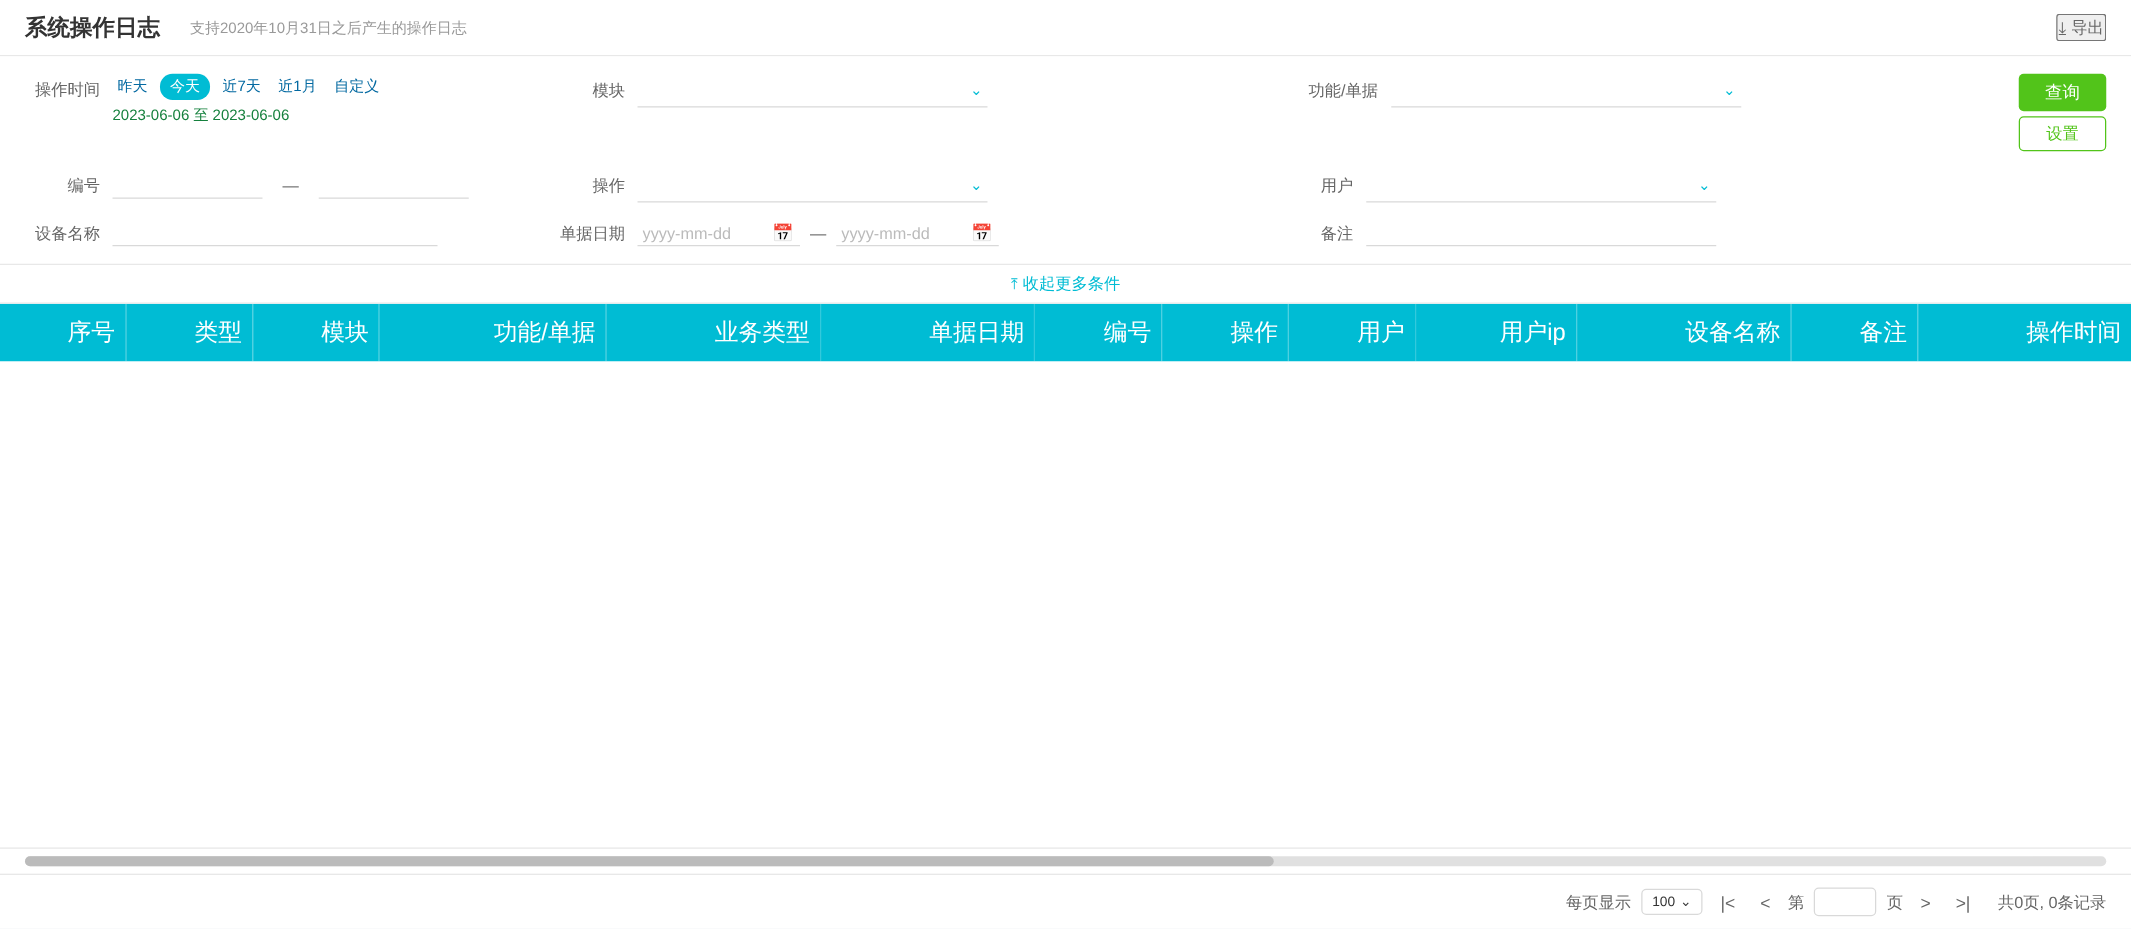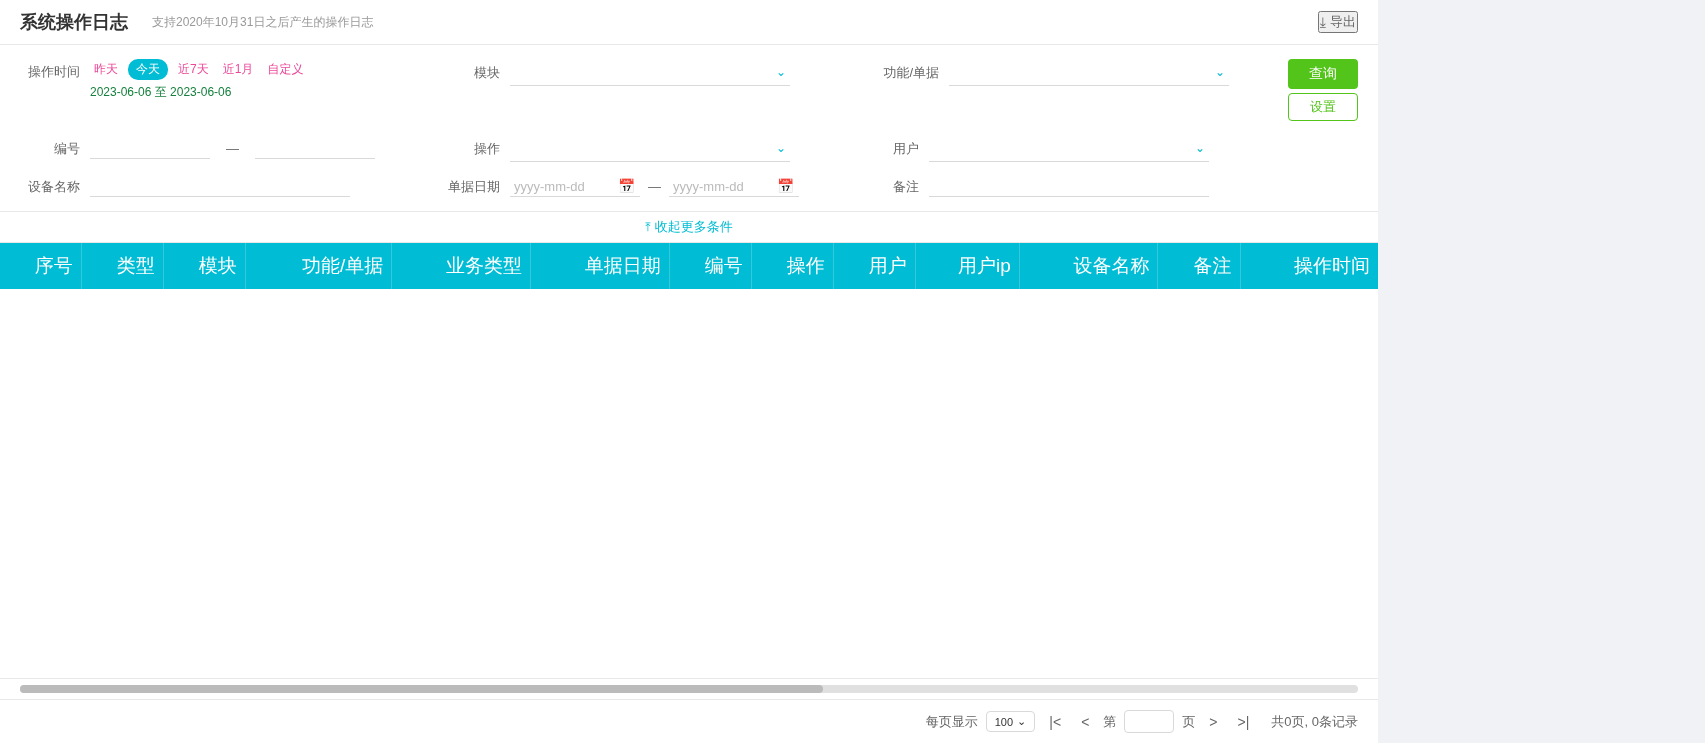--- a/index.html
+++ b/index.html
@@ -1,34 +1,34 @@
 <!DOCTYPE html>
 <html><head>
   <meta charset="utf-8">
   <style>
     * { box-sizing: border-box; margin: 0; padding: 0; font-family: 'Microsoft YaHei', Arial, sans-serif; }
     body { background: #f0f2f5; font-size: 13px; color: #333; }
 
-    .page-wrapper { width: 1378px; min-height: 743px; background: #f0f2f5; display: flex; flex-direction: column; }
+    .page-wrapper { width: 1705px; min-height: 743px; background: #f0f2f5; display: flex; flex-direction: column; }
 
     
     .page-header { background: #fff; padding: 10px 20px; display: flex; align-items: center; justify-content: space-between; border-bottom: 1px solid #e8e8e8; }
     .page-title { font-size: 18px; font-weight: bold; color: #333; margin-right: 12px; }
     .page-subtitle { font-size: 12px; color: #999; }
     .export-btn { display: flex; align-items: center; gap: 4px; color: #666; font-size: 13px; cursor: pointer; }
     .export-icon { font-size: 14px; }
 
     
     .filter-area { background: #fff; padding: 14px 20px 10px 20px; border-bottom: 1px solid #e8e8e8; }
 
     .filter-label { color: #666; font-size: 13px; min-width: 60px; text-align: right; margin-right: 10px; flex-shrink: 0; }
 
     .time-filter { display: flex; flex-direction: column; }
     .time-buttons { display: flex; align-items: center; gap: 6px; }
-    .time-btn { font-size: 12px; color: #ec4899; cursor: pointer; padding: 2px 4px; background: none; border: none; }
+    .time-btn { font-size: 12px; color: #0369a1; cursor: pointer; padding: 2px 4px; background: none; border: none; }
     .time-btn.active { background: #00bcd4; color: #fff; border-radius: 10px; padding: 2px 8px; }
     .time-range { font-size: 12px; color: #15803d; margin-top: 4px; }
 
     .select-field { display: flex; align-items: center; border-bottom: 1px solid #d9d9d9; min-width: 200px; padding: 2px 4px; cursor: pointer; }
     .select-field .field-value { flex: 1; font-size: 13px; color: #333; min-height: 22px; }
     .chevron-icon { color: #00bcd4; font-size: 12px; margin-left: 4px; }
 
     .input-field { border: none; border-bottom: 1px solid #d9d9d9; outline: none; font-size: 13px; color: #333; padding: 2px 4px; background: transparent; width: 180px; }
     .input-field::placeholder { color: #bbb; }
 

